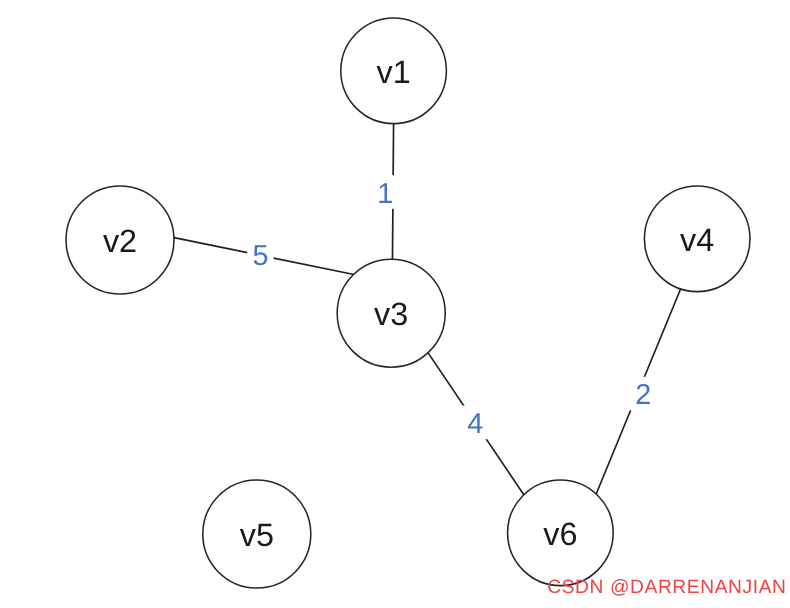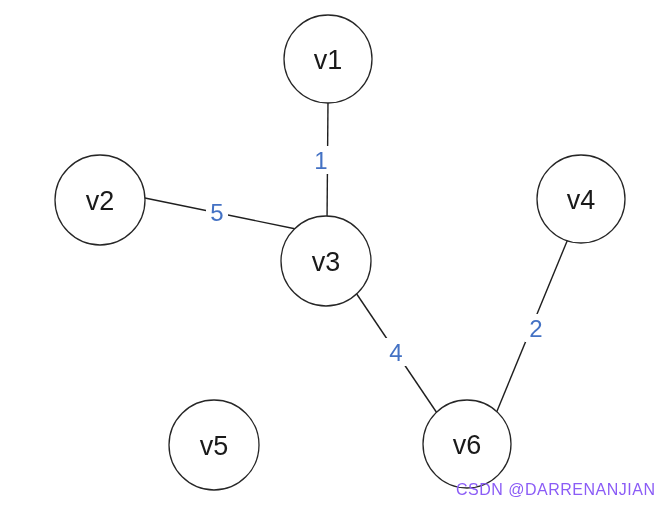--- a/index.html
+++ b/index.html
@@ -40,21 +40,21 @@
     font-size: 24px;
     font-family: "Liberation Sans", "DejaVu Sans", sans-serif;
     text-anchor: middle;
   }
   .watermark {
     position: absolute;
     left: 456px;
     top: 481px;
     font-size: 16px;
     letter-spacing: 0.5px;
-    color: #8b5cf6;
+    color: #ef4444;
     white-space: nowrap;
     user-select: none;
   }
 </style>
 </head>
 <body>
 
 <div class="stage">
   <svg width="658" height="507" viewBox="0 0 658 507">
 

